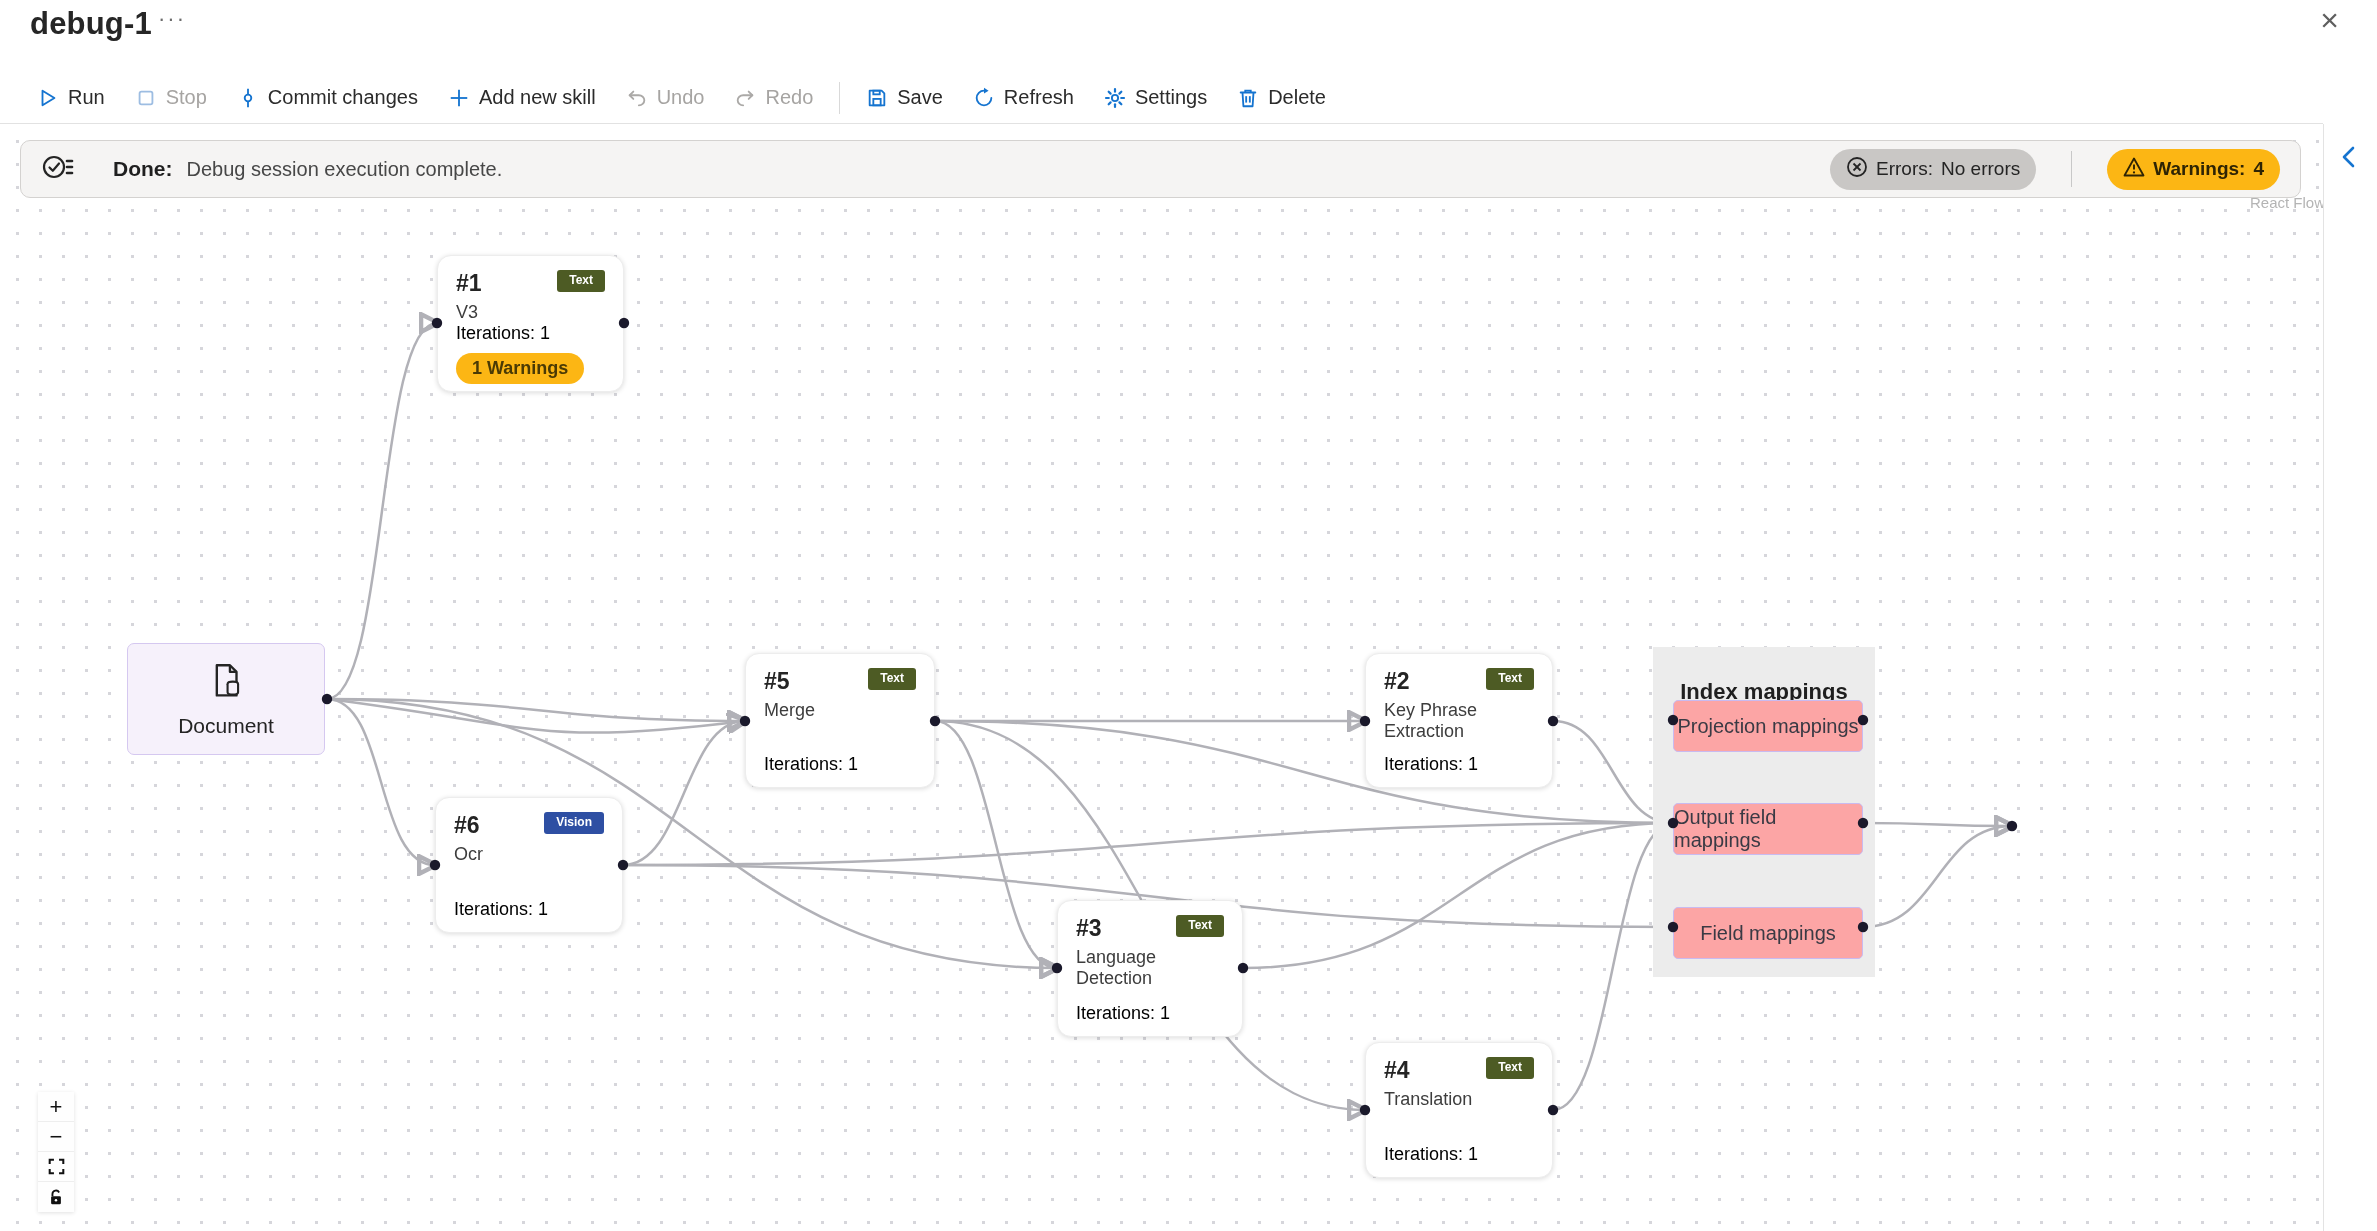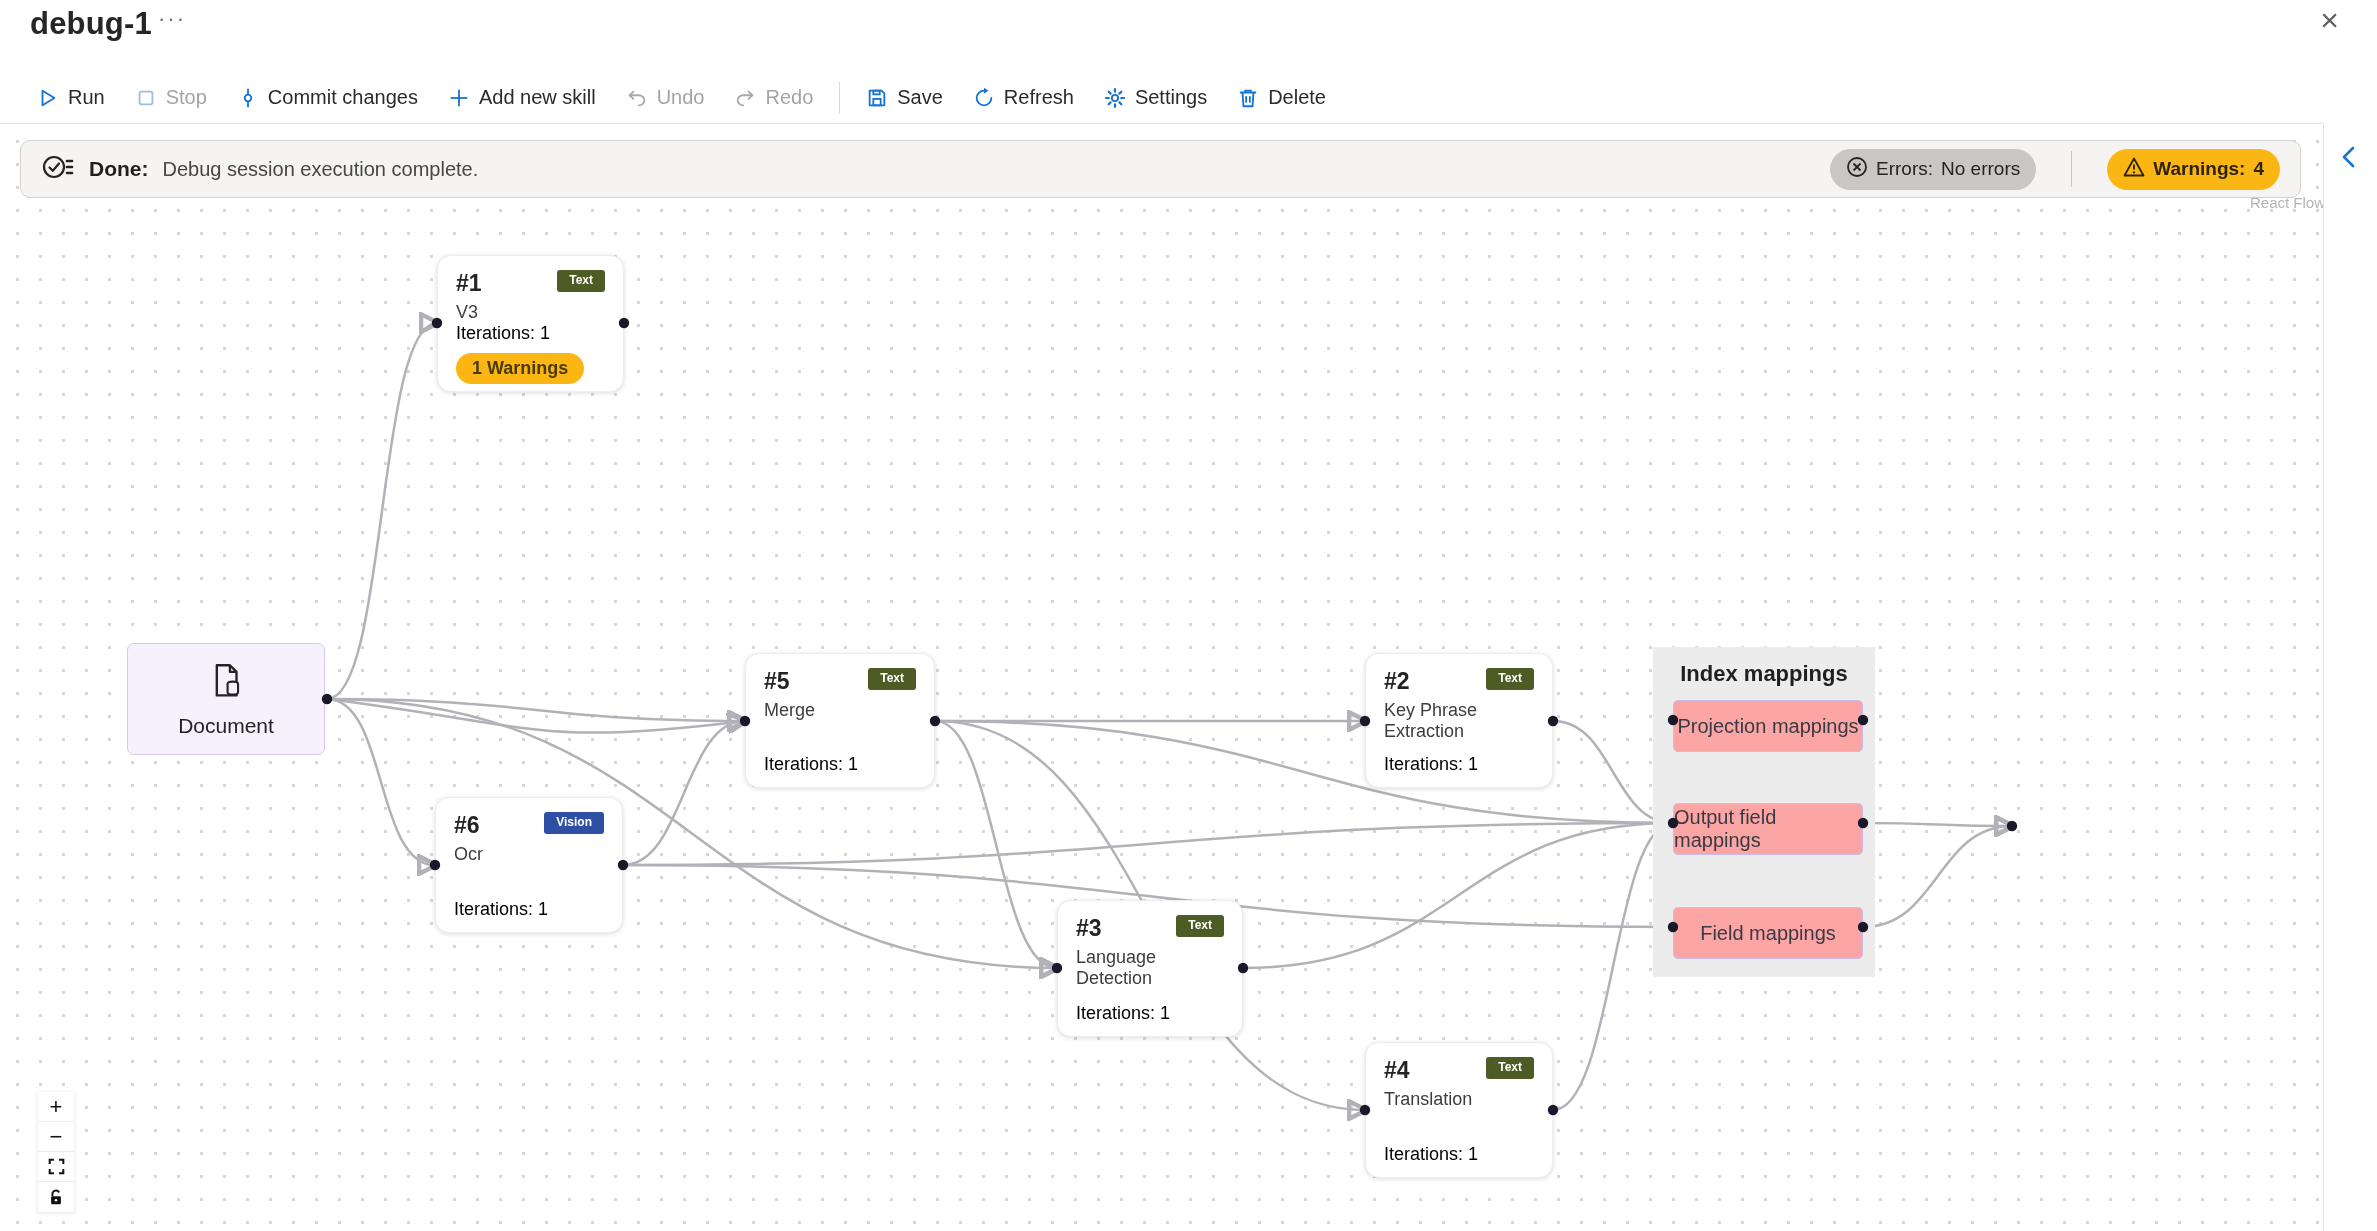--- a/index.html
+++ b/index.html
@@ -26,21 +26,21 @@
             background-size:23px 23px; background-position:6px 6px; }
   svg.edges, svg.handles { position:absolute; left:0; top:0; width:2377px; height:1231px; pointer-events:none; }
   svg.edges { z-index:1; } svg.handles { z-index:3; }
   .edges path { fill:none; stroke:#b1b1b7; stroke-width:2.5px; }
 
   
   .statusbar { position:absolute; left:20px; top:140px; width:2281px; height:58px; z-index:10;
                background:#f5f4f3; border:1px solid #d4d2d0; border-radius:10px;
                display:flex; align-items:center; padding:0 20px; }
   .sb-left { display:flex; align-items:center; gap:14px; flex:1; }
-  .sb-done { font-size:21px; font-weight:700; color:#1f1f1f; }
+  .sb-done { font-size:21px; font-weight:700; color:#1f1f1f;margin-left:24px; }
   .sb-msg { font-size:20px; color:#474747; }
   .sb-right { display:flex; align-items:center; gap:35px; }
   .pill { display:flex; align-items:center; gap:8px; border-radius:999px; padding:7px 16px; font-size:19px; cursor:pointer; }
   .pill-errors { background:#c9c7c5; color:#242424; }
   .pill-warn { background:#fcb614; color:#2e2404; font-weight:600; }
   .sb-div { width:1px; height:36px; background:#c8c8c8; }
 
   .attribution { position:absolute; right:52px; top:194px; z-index:4; font-size:15px; color:#b4b4b4; }
 
   
@@ -60,21 +60,21 @@
   .skill-fill { flex:1; }
   .skill-iter { font-size:18px; color:#000000; }
   .warnpill { margin-top:9px; align-self:flex-start; background:#fcb614; color:#4a3a05; font-size:18px; font-weight:600;
               padding:5px 16px; border-radius:999px; }
 
   .docnode { background:#f6f1fb; border:1.5px solid #d5c8f0; border-radius:7px;
              display:flex; flex-direction:column; align-items:center; justify-content:center; gap:8px; cursor:grab; }
   .docnode .lbl { font-size:21px; color:#242424; }
 
   .group { background:#ececec; z-index:1; }
-  .group-title { text-align:center; padding-top:14px; font-size:22px; font-weight:700; color:#1f1f1f; }
+  .group-title { text-align:center; padding-top:32px; font-size:22px; font-weight:700; color:#1f1f1f; }
   .maprow { position:absolute; left:20px; width:190px; height:52px; background:#fca5a5; border:1.5px solid #c9baf0;
             border-radius:5px; display:flex; align-items:center; justify-content:center;
             font-size:20px; color:#3a3a44; cursor:grab; z-index:2; }
 
   .searchnode { background:#ebf2e6; border:1.5px solid #9dba85; border-radius:6px;
                 display:flex; flex-direction:column; align-items:center; justify-content:center; gap:10px; cursor:grab; }
   .searchnode .lbl { font-size:21px; color:#242424; }
 
   
   .flow-controls { position:absolute; left:38px; top:1092px; z-index:10; display:flex; flex-direction:column;

